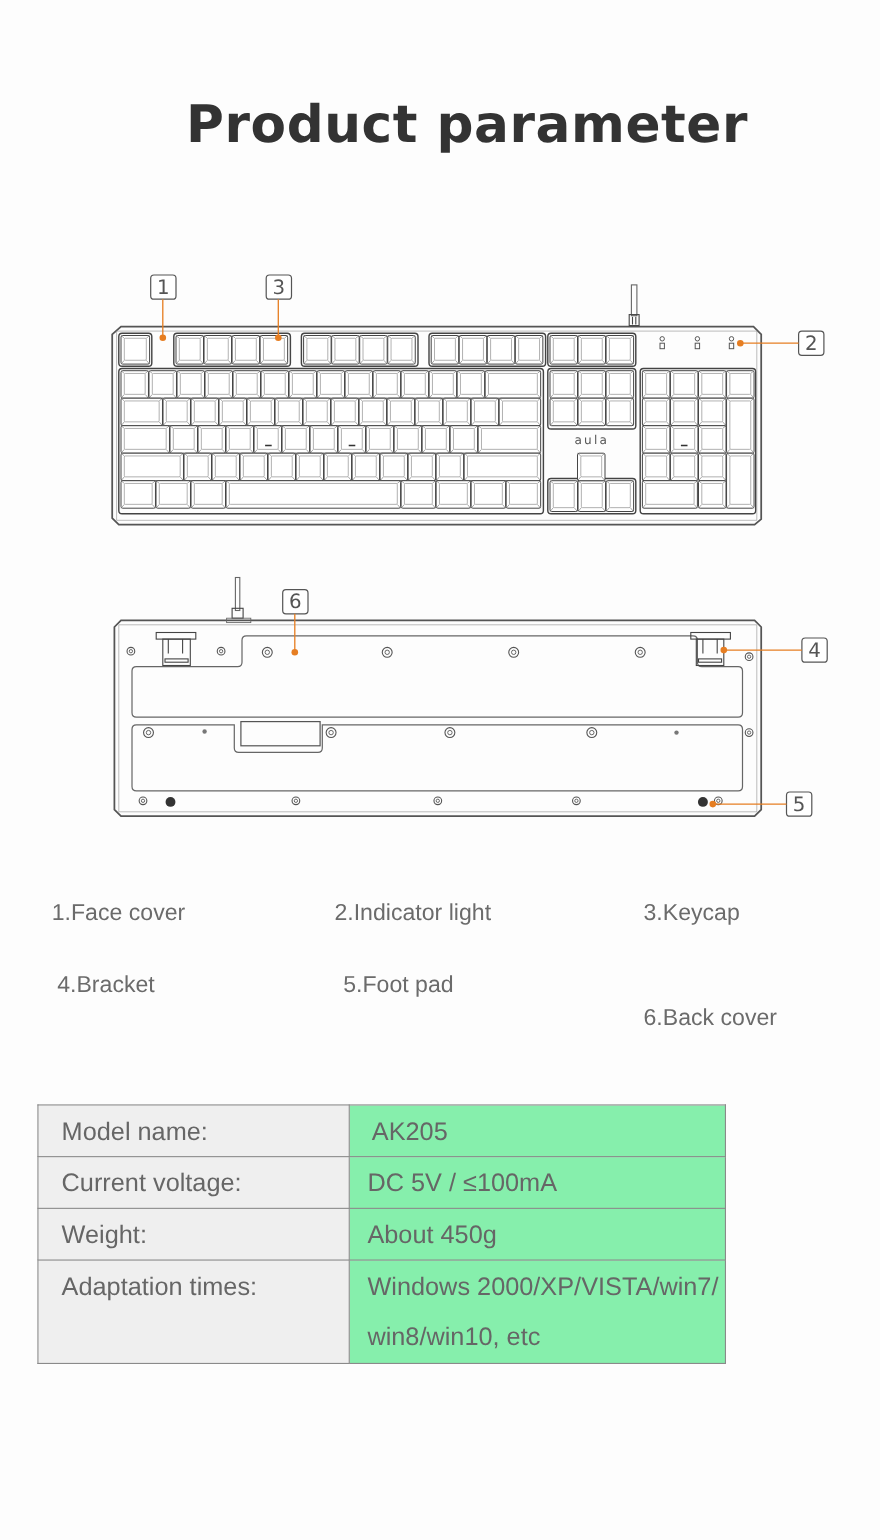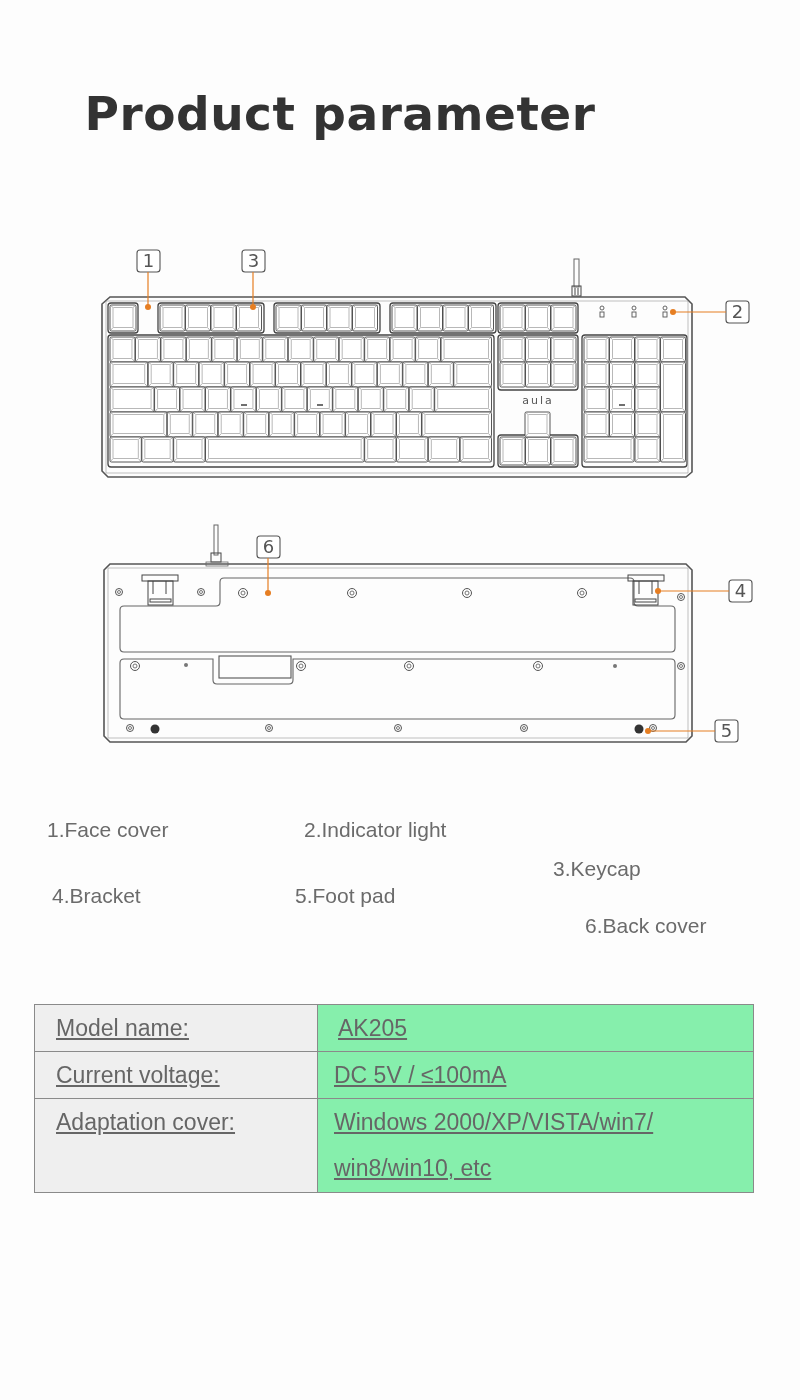--- a/index.html
+++ b/index.html
@@ -1,35 +1,35 @@
 <!DOCTYPE html>
 <html><head>
 <meta charset="utf-8">
 <style>
   * { box-sizing: border-box; margin: 0; padding: 0; }
   html, body { width: 800px; height: 1400px; background: #fdfdfd; overflow: hidden; }
   body { position: relative; font-family: "Liberation Sans", "DejaVu Sans", sans-serif; color: #666; }
 
   .title {
-    position: absolute; left: 0; top: 86px; width: 680px; text-align: center;
+    position: absolute; left: 0; top: 86px; width: 680px; text-align: right;
     font-family: "DejaVu Sans", sans-serif; font-weight: bold; font-size: 47px;
     color: #333; letter-spacing: 0.5px;
   }
 
   .diagram { position: absolute; left: 0; width: 800px; }
   .diagram svg { display: block; }
   #front-diagram { top: 240px; height: 250px; }
   #back-diagram { top: 520px; height: 230px; }
 
   .legend { position: absolute; left: 0; top: 812px; width: 664px; height: 110px; padding-left: 48px; }
   .legend-item { position: absolute; font-size: 21px; color: #6b6b6b; white-space: nowrap; }
 
   .spec-table {
-    position: absolute; left: 34px; top: 1004px; width: 720px;
-    border-collapse: collapse; font-size: 23px; color: #666; text-decoration: underline;
+    position: absolute; left: 34px; top: 1004px; width: 626px;
+    border-collapse: collapse; font-size: 23px; color: #666;
   }
   .spec-table td { border: 1.5px solid #8a8a8a; vertical-align: top; }
   .spec-table td.label { background: #efefef; width: 283px; padding: 10px 0 0 21px; }
   .spec-table td.value { background: #86efac; padding: 10px 0 0 16px; }
   .spec-table tr { height: 47px; }
   .spec-table tr.tall { height: 94px; }
   .spec-table td.value .line { display: block; line-height: 46px; margin-top: -10px; }
   .spec-table td.value .line + .line { margin-top: 0; }
   .spec-table tr:first-child td.value { padding-left: 20px; }
 </style>
@@ -810,41 +810,47 @@
           <polyline points="648,731 715,731" fill="none" stroke="#e67e22" stroke-width="1.2"></polyline>
           <circle cx="648" cy="731" r="3" fill="#e67e22"></circle>
         </g>
       </g>
   </svg>
 </div>
 
 <div class="legend">
   <span class="legend-item" style="left:47px; top:6px;">1.Face cover</span>
   <span class="legend-item" style="left:304px; top:6px;">2.Indicator light</span>
-  <span class="legend-item" style="left:553px; top:6px;margin-top:39px;">3.Keycap</span>
+  <span class="legend-item" style="left:585px; top:6px;">3.Keycap</span>
   <span class="legend-item" style="left:52px; top:72px;">4.Bracket</span>
-  <span class="legend-item" style="left:295px; top:72px;">5.Foot pad</span>
+  <span class="legend-item" style="left:312px; top:72px;">5.Foot pad</span>
   <span class="legend-item" style="left:585px; top:72px;margin-top:30px;">6.Back cover</span>
 </div>
 
 <table class="spec-table">
   <tbody>
     <tr>
       <td class="label">Model name:</td>
       <td class="value">
           <span class="line">AK205</span>
         </td>
     </tr>
     <tr>
       <td class="label">Current voltage:</td>
       <td class="value">
           <span class="line">DC 5V / ≤100mA</span>
         </td>
     </tr>
+    <tr>
+      <td class="label">Weight:</td>
+      <td class="value">
+          <span class="line">About 450g</span>
+        </td>
+    </tr>
     <tr class="tall">
-      <td class="label">Adaptation cover:</td>
+      <td class="label">Adaptation times:</td>
       <td class="value">
         <span class="line">Windows 2000/XP/VISTA/win7/</span>
         <span class="line">win8/win10, etc</span>
       </td>
     </tr>
   </tbody>
 </table>
 
 </body></html>

